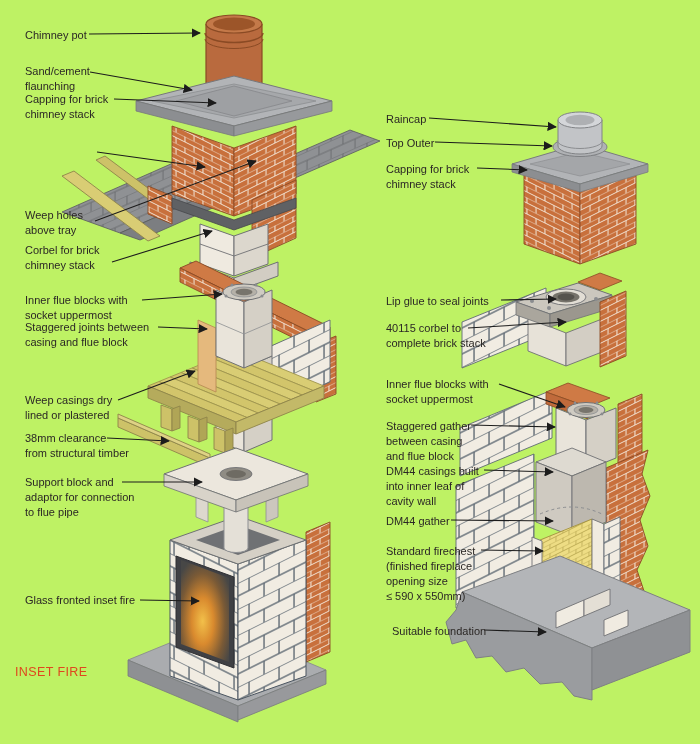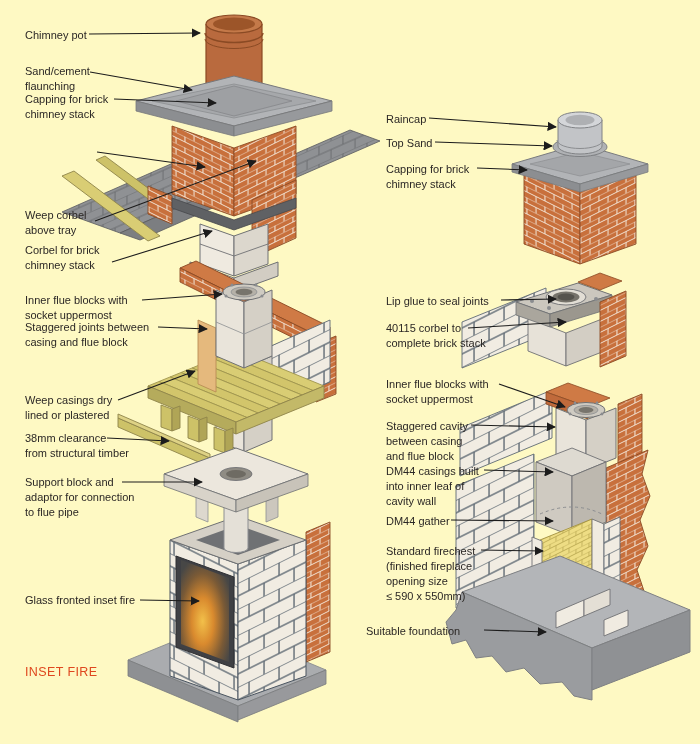--- a/index.html
+++ b/index.html
@@ -1,16 +1,16 @@
 <!DOCTYPE html>
 <html><head>
 <meta charset="utf-8">
 <style>
   html,body{margin:0;padding:0;background:#fff;}
-  .stage{position:relative;width:700px;height:744px;background:#fef9c3;overflow:hidden;
+  .stage{position:relative;width:700px;height:744px;background:#bef264;overflow:hidden;
          font-family:"Liberation Sans", sans-serif;}
   .stage svg{position:absolute;left:0;top:0;}
   .label{position:absolute;font-size:11px;line-height:15px;color:#2b2725;
          white-space:pre-line;pointer-events:none;}
   .title{position:absolute;font-size:12.5px;line-height:17px;letter-spacing:.4px;
          color:#df471e;white-space:pre-line;pointer-events:none;}
 </style>
 </head>
 <body>
 
@@ -294,53 +294,53 @@
     <line x1="481" y1="550" x2="543" y2="551" marker-end="url(#arr)"></line>
     <line x1="484" y1="630" x2="546" y2="632" marker-end="url(#arr)"></line>
   </g>
 </svg>
 
 <div class="label" style="left:25px;top:28px;width:150px">Chimney pot</div>
 <div class="label" style="left:25px;top:64px;width:150px">Sand/cement
 flaunching</div>
 <div class="label" style="left:25px;top:92px;width:150px">Capping for brick
 chimney stack</div>
-<div class="label" style="left:25px;top:208px;width:150px">Weep corbel
+<div class="label" style="left:25px;top:208px;width:150px">Weep holes
 above tray</div>
 <div class="label" style="left:25px;top:243px;width:150px">Corbel for brick
 chimney stack</div>
 <div class="label" style="left:25px;top:293px;width:150px">Inner flue blocks with
 socket uppermost</div>
 <div class="label" style="left:25px;top:320px;width:150px">Staggered joints between
 casing and flue block</div>
 <div class="label" style="left:25px;top:393px;width:150px">Weep casings dry
 lined or plastered</div>
 <div class="label" style="left:25px;top:431px;width:150px">38mm clearance
 from structural timber</div>
 <div class="label" style="left:25px;top:475px;width:150px">Support block and
 adaptor for connection
 to flue pipe</div>
 <div class="label" style="left:25px;top:593px;width:150px">Glass fronted inset fire</div>
-<div class="title" style="left:25px;top:664px;width:160px">INSET FIRE</div>
+<div class="title" style="left:15px;top:664px;width:160px">INSET FIRE</div>
 
 <div class="label" style="left:386px;top:112px;width:130px">Raincap</div>
-<div class="label" style="left:386px;top:136px;width:130px">Top Sand</div>
+<div class="label" style="left:386px;top:136px;width:130px">Top Outer</div>
 <div class="label" style="left:386px;top:162px;width:130px">Capping for brick
 chimney stack</div>
 <div class="label" style="left:386px;top:294px;width:130px">Lip glue to seal joints</div>
 <div class="label" style="left:386px;top:321px;width:130px">40115 corbel to
 complete brick stack</div>
 <div class="label" style="left:386px;top:377px;width:130px">Inner flue blocks with
 socket uppermost</div>
-<div class="label" style="left:386px;top:419px;width:130px">Staggered cavity
+<div class="label" style="left:386px;top:419px;width:130px">Staggered gather
 between casing
 and flue block</div>
 <div class="label" style="left:386px;top:464px;width:130px">DM44 casings built
 into inner leaf of
 cavity wall</div>
 <div class="label" style="left:386px;top:514px;width:130px">DM44 gather</div>
 <div class="label" style="left:386px;top:544px;width:130px">Standard firechest
 (finished fireplace
 opening size
 ≤ 590 x 550mm)</div>
-<div class="label" style="left:366px;top:624px;width:130px">Suitable foundation</div>
+<div class="label" style="left:392px;top:624px;width:130px">Suitable foundation</div>
 
 </div>
 
 </body></html>

